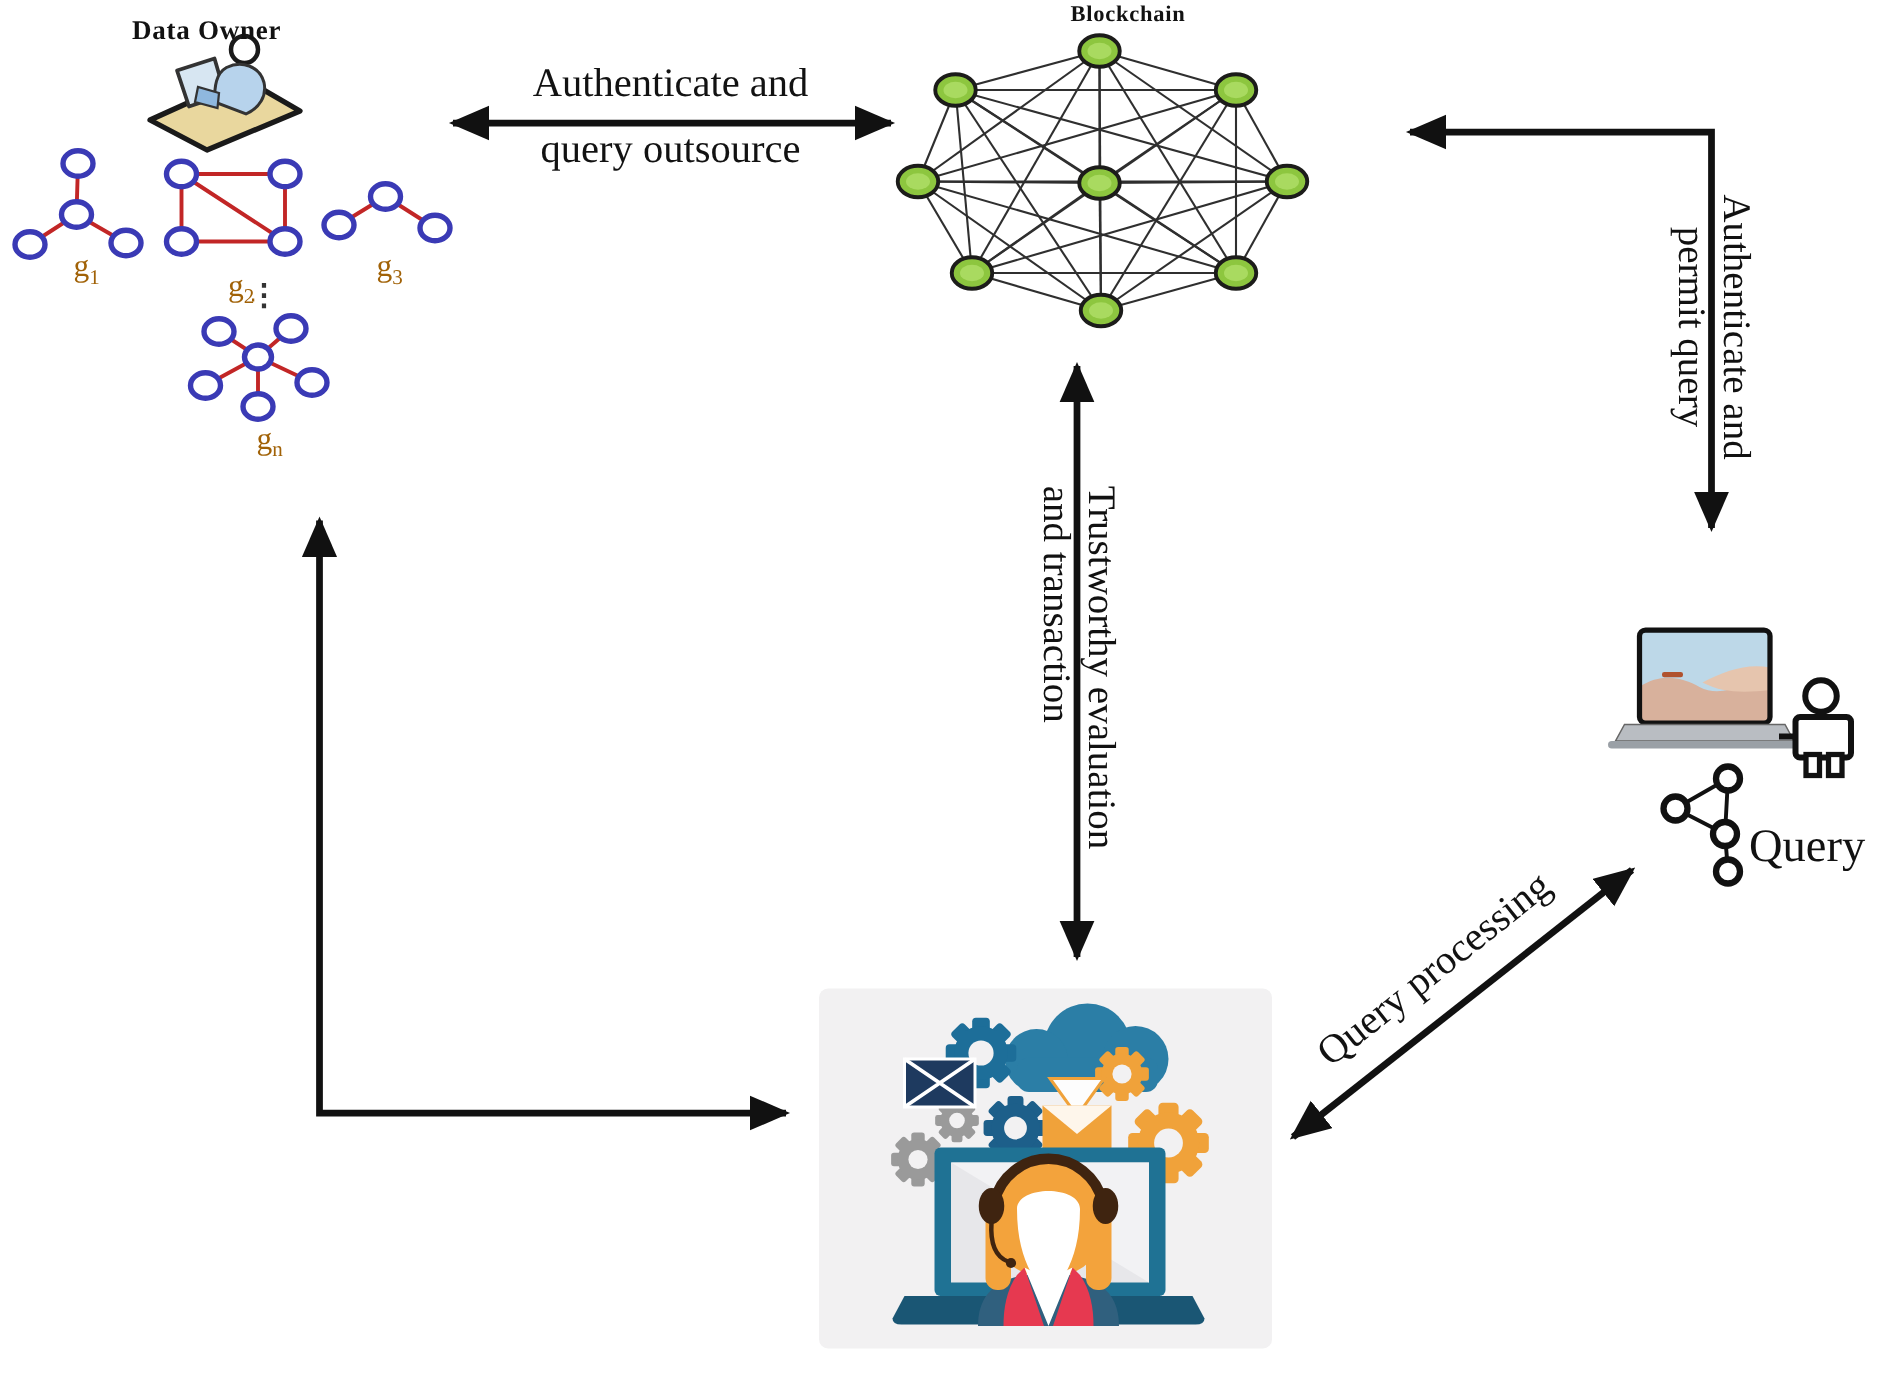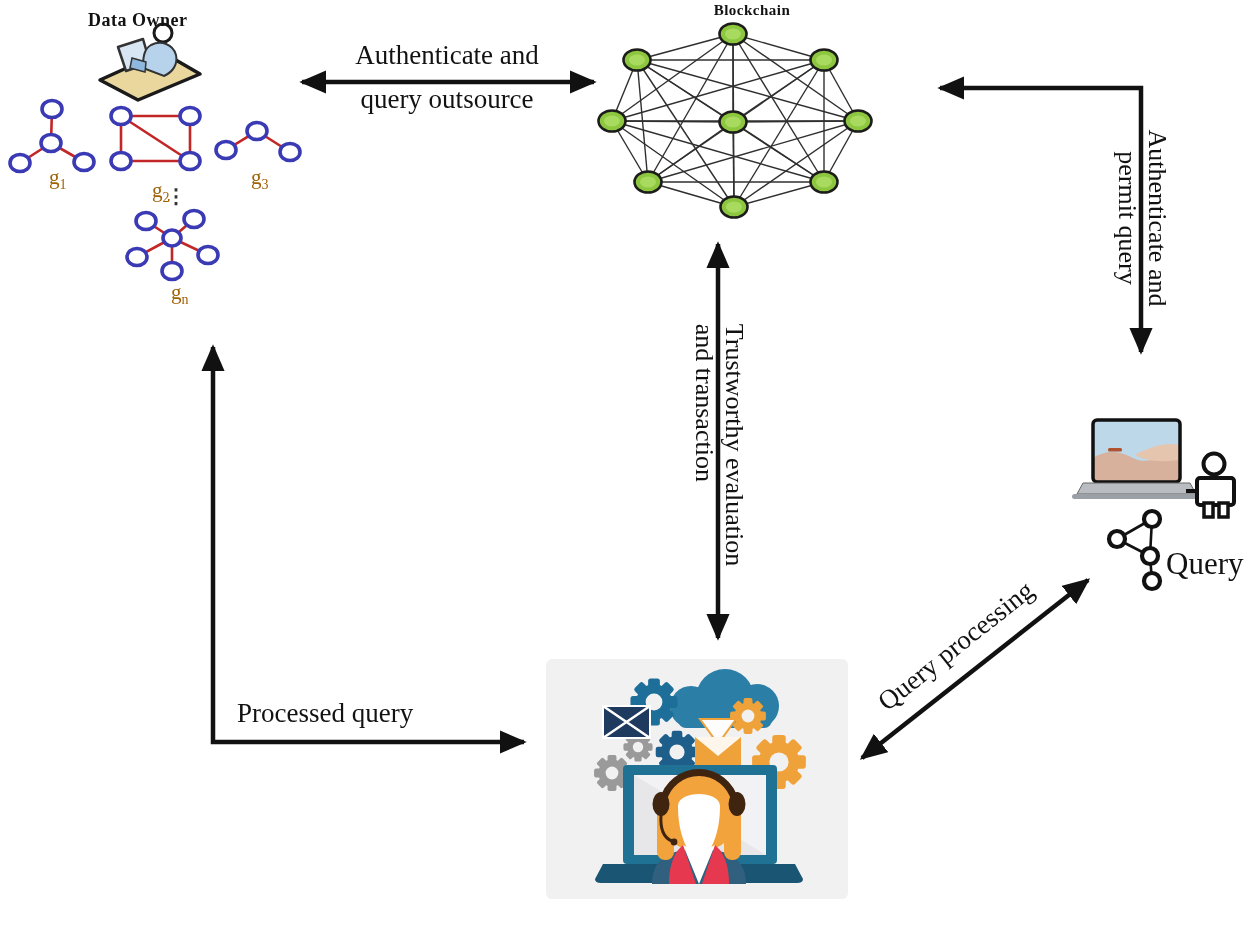--- a/index.html
+++ b/index.html
@@ -343,21 +343,20 @@
   <div class="vblock aq-block">
     <div>Authenticate and</div>
     <div>permit query</div>
   </div>
 
   <div class="vblock trust-block">
     <div>Trustworthy evaluation</div>
     <div>and transaction</div>
   </div>
 
-  <div class="lbl processed-lbl">Processed query</div>
   <div class="lbl qp-lbl">Query processing</div>
   <div class="lbl query-lbl">Query</div>
 
   <div class="glabel g1-lbl"><span>g</span><sub>1</sub></div>
   <div class="glabel g2-lbl"><span>g</span><sub>2</sub></div>
   <div class="glabel g3-lbl"><span>g</span><sub>3</sub></div>
   <div class="glabel gn-lbl"><span>g</span><sub>n</sub></div>
   <div class="lbl dots-lbl">⋮</div>
 
 </div>

